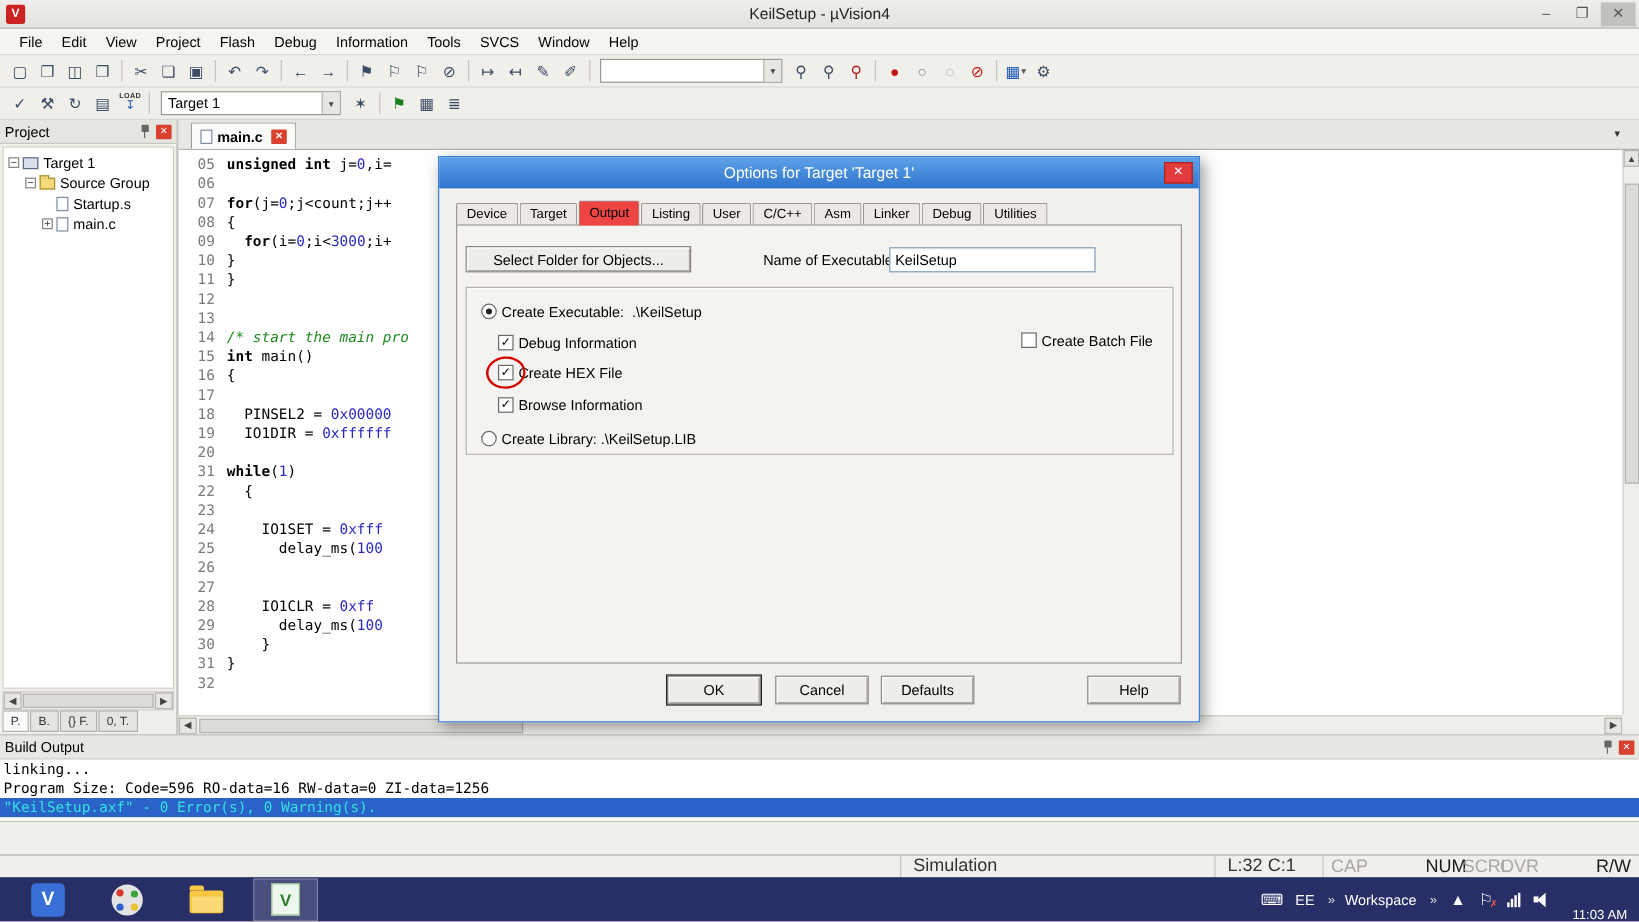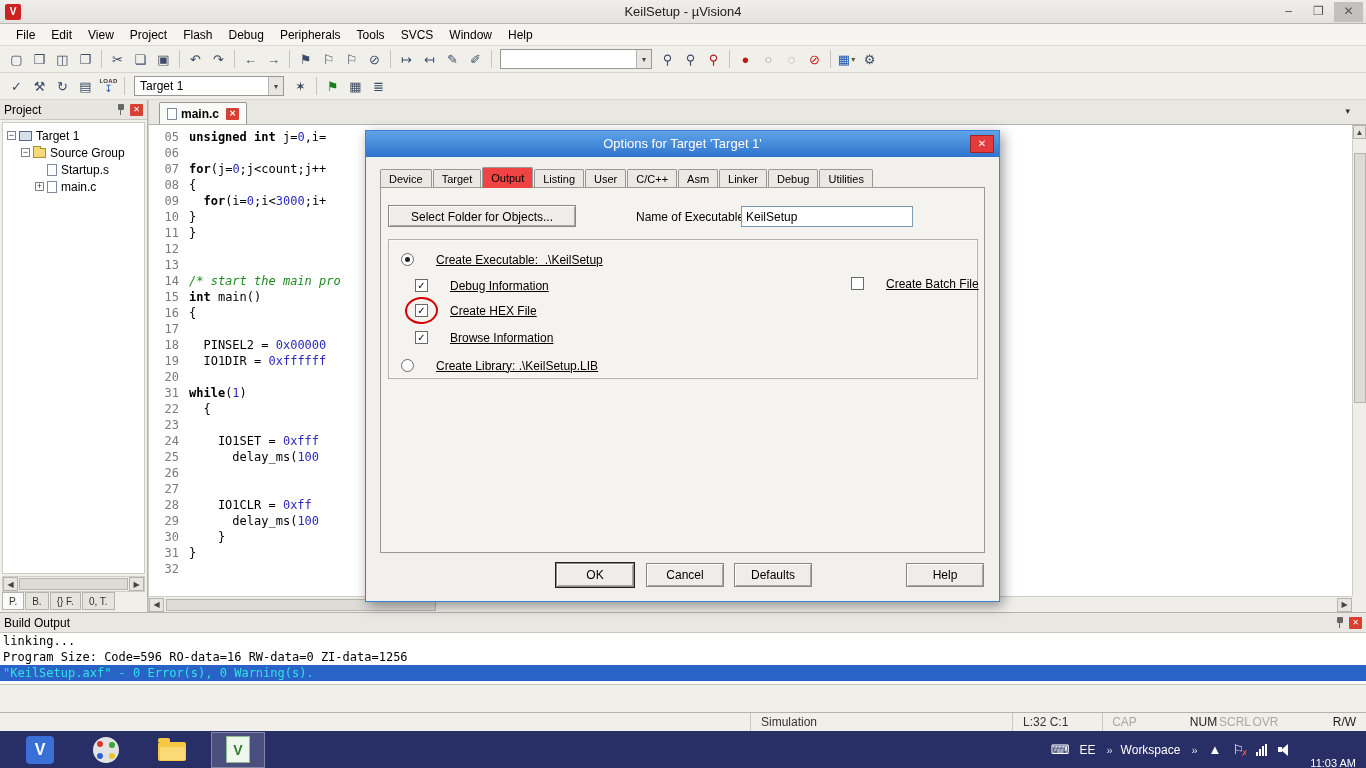--- a/index.html
+++ b/index.html
@@ -143,21 +143,21 @@
   .dlg-btn.default { outline:1px solid #222; }
   .sf { left:22px; top:74px; width:188px; height:22px; }
   .noe-label { position:absolute; left:270px; top:79px; }
   .noe-input { position:absolute; left:375px; top:75px; width:172px; height:21px;
     border:1px solid #7a9ab5; background:#fff; padding:0 4px;
     font:12px "Liberation Sans", sans-serif; }
   .grp { position:absolute; left:22px; top:108px; width:590px; height:140px;
     border:1px solid #b3b1ac; box-shadow:inset 0 0 0 1px #fbfaf8; }
   .opt-row { position:absolute; display:flex; align-items:center; height:15px;
     white-space:pre; }
-  .opt-label { margin-left:22px;text-decoration:underline; }
+  .opt-label { margin-left:4px; }
   .cb { position:relative; width:13px; height:13px; background:#fff;
     border:1px solid #6a6a6a; font-size:10px; line-height:11px; text-align:center;
     flex:none; }
   .rd { position:relative; width:13px; height:13px; border-radius:50%; background:#fff;
     border:1px solid #6a6a6a; flex:none; }
   .rd.on::after { content:""; position:absolute; left:3px; top:3px; right:3px; bottom:3px;
     background:#222; border-radius:50%; }
   .red-circle { position:absolute; left:-11px; top:-8px; width:33px; height:27px;
     border:2px solid #d40000; border-radius:50%; transform:rotate(-4deg);
     pointer-events:none; }
@@ -169,21 +169,21 @@
   #build-output .panel-header { background:#e9e7e2; }
   #bo-lines { position:absolute; left:0; right:0; top:20px; height:52px; background:#fff;
     border-bottom:1px solid #c8c6c1; font-family:"DejaVu Sans Mono", monospace;
     font-size:12px; overflow:hidden; }
   .bo-line { height:16px; line-height:16px; padding-left:3px; white-space:pre; }
   .bo-line.selected { background:#2a63c8; color:#35e0e0; }
 
   
   #statusbar { position:absolute; left:0; top:712px; width:1366px; height:19px;
     background:#f1efe9; border-top:1px solid #b5b3ae; display:flex; align-items:center;
-    font-size:12px; color:#333; }
+    font-size:15px; color:#333; }
   .sb-fill { flex:1; height:100%; }
   .sb-seg { height:100%; line-height:18px; padding:0 10px; border-left:1px solid #c9c7c3; }
   .sb-sim { width:262px; }
   .sb-cur { width:90px; }
   .sb-inds { height:100%; display:flex; align-items:center; border-left:1px solid #c9c7c3;
     padding:0 6px; }
   .sb-ind { width:31px; text-align:center; color:#a9a7a3; }
   .sb-ind.on { color:#1c1c1c;margin-left:48px; }
 
   
@@ -244,21 +244,21 @@
   </span>
 </div>
 
 <div id="menubar">
     <span class="menu-item">File</span>
     <span class="menu-item">Edit</span>
     <span class="menu-item">View</span>
     <span class="menu-item">Project</span>
     <span class="menu-item">Flash</span>
     <span class="menu-item">Debug</span>
-    <span class="menu-item">Peripherals</span>
+    <span class="menu-item">Information</span>
     <span class="menu-item">Tools</span>
     <span class="menu-item">SVCS</span>
     <span class="menu-item">Window</span>
     <span class="menu-item">Help</span>
   </div>
 <div id="toolbar1">
     <span class="tb-btn">
       <span class="tb-glyph">▢</span>
     </span>
     <span class="tb-btn">

